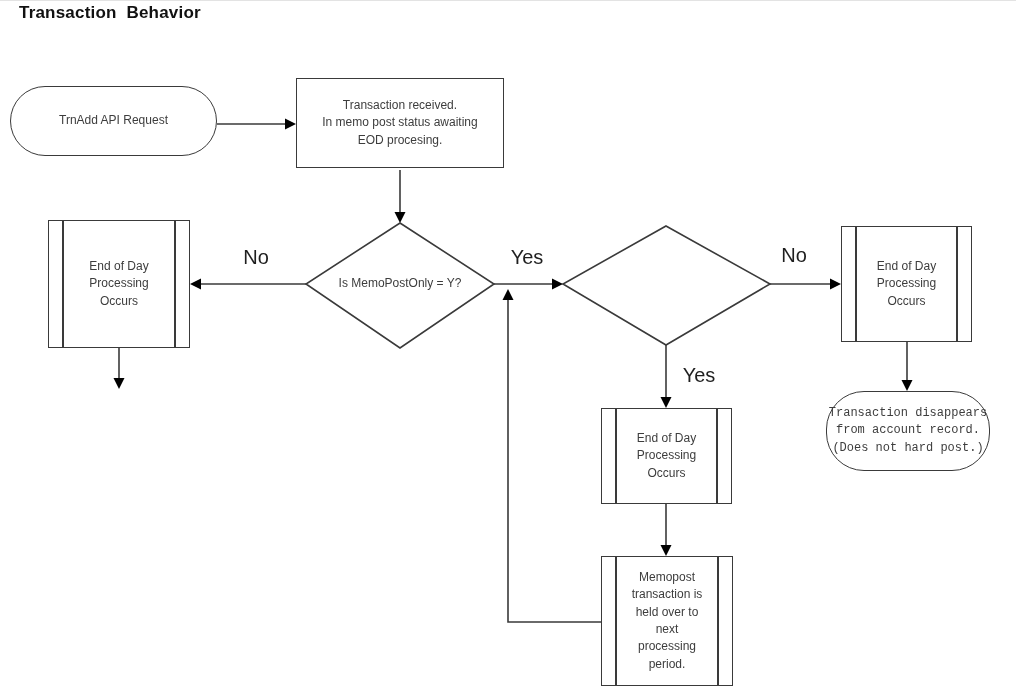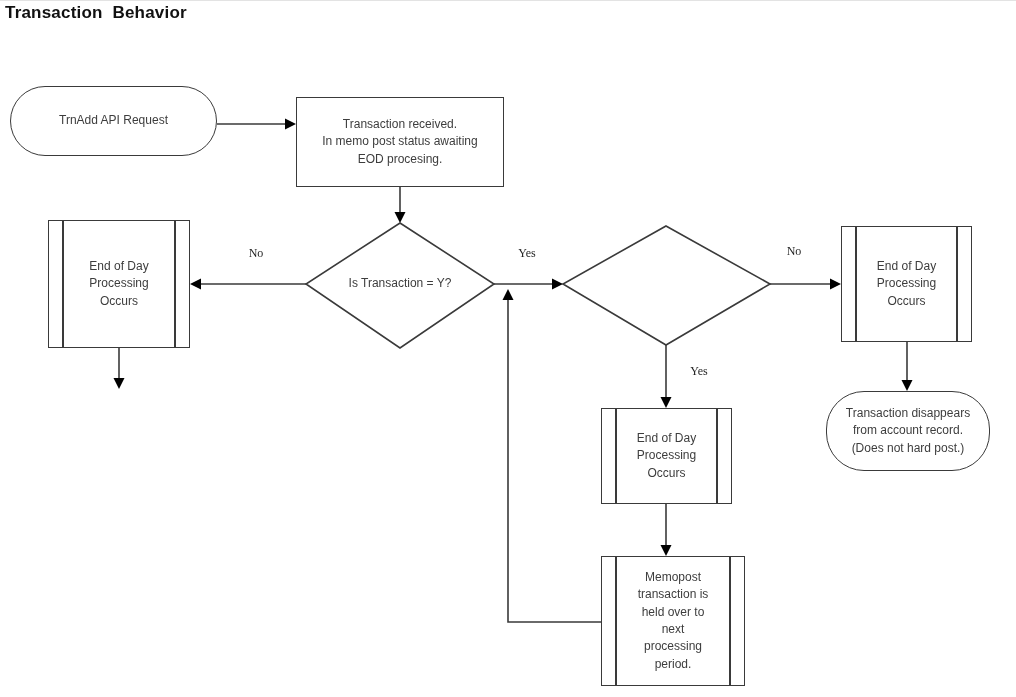--- a/index.html
+++ b/index.html
@@ -16,21 +16,21 @@
   .canvas {
     position: relative;
     width: 1016px;
     height: 697px;
     background: var(--bg);
     overflow: hidden;
     border-top: 1px solid #e3e3e3;
   }
   .page-title {
     position: absolute;
-    left: 5px;
+    left: 19px;
     top: 2px;
     font-size: 17px;
     font-weight: 700;
     color: var(--title);
     white-space: pre;
     letter-spacing: 0.2px;
   }
   svg.connector-layer {
     position: absolute;
     left: 0; top: 0;
@@ -72,25 +72,24 @@
   .sub-bar-left { left: 13px; }
   .sub-bar-right { right: 13px; }
   .diamond-label {
     position: absolute;
     display: flex;
     align-items: center;
     justify-content: center;
   }
   .edge-label {
     position: absolute;
-    font-size: 12px;
+    font-size: 20px;
     color: var(--label);
     text-align: center;
     width: 48px;
-    font-family: Liberation Serif, serif;
   }
 </style>
 </head>
 <body>
 
 <div class="canvas">
 
   <div class="page-title">Transaction  Behavior</div>
 
   <svg class="connector-layer" viewBox="0 0 1016 697" xmlns="http://www.w3.org/2000/svg">
@@ -127,63 +126,63 @@
     <polygon class="arrowhead" points="660.5,544 666,555 671.5,544"></polygon>
 
     <polyline class="connector" points="601,621 508,621 508,299"></polyline>
     <polygon class="arrowhead" points="502.5,299 508,288 513.5,299"></polygon>
   </svg>
 
   <div class="node terminator" style="left:10px; top:85px; width:207px; height:70px;">
     <div class="node-label">TrnAdd API Request</div>
   </div>
 
-  <div class="node" style="left:296px; top:96px; width:208px; height:90px;">
+  <div class="node" style="left:296px; top:77px; width:208px; height:90px;">
     <div class="node-label">Transaction received.
 In memo post status awaiting
 EOD procesing.</div>
   </div>
 
   <div class="diamond-label" style="left:318px; top:262px; width:164px; height:42px;">
-    <div class="diamond-label-text">Is Transaction = Y?</div>
+    <div class="diamond-label-text">Is MemoPostOnly = Y?</div>
   </div>
 
 
   <div class="node subprocess" style="left:48px; top:219px; width:142px; height:128px;">
     <div class="sub-bar sub-bar-left"></div>
     <div class="sub-bar sub-bar-right"></div>
     <div class="node-label">End of Day
 Processing
 Occurs</div>
   </div>
 
 
   <div class="node subprocess" style="left:841px; top:225px; width:131px; height:116px;">
     <div class="sub-bar sub-bar-left"></div>
     <div class="sub-bar sub-bar-right"></div>
     <div class="node-label">End of Day
 Processing
 Occurs</div>
   </div>
 
-  <div class="node terminator" style="left:826px; top:390px; width:164px; height:80px; border-radius:38px;">
+  <div class="node terminator" style="left:826px; top:390px; width:164px; height:80px; border-radius:38px;font-family:Liberation Mono, monospace;">
     <div class="node-label">Transaction disappears
 from account record.
 (Does not hard post.)</div>
   </div>
 
   <div class="node subprocess" style="left:601px; top:407px; width:131px; height:96px;">
     <div class="sub-bar sub-bar-left"></div>
     <div class="sub-bar sub-bar-right"></div>
     <div class="node-label">End of Day
 Processing
 Occurs</div>
   </div>
 
-  <div class="node subprocess" style="left:601px; top:555px; width:144px; height:130px;">
+  <div class="node subprocess" style="left:601px; top:555px; width:132px; height:130px;">
     <div class="sub-bar sub-bar-left"></div>
     <div class="sub-bar sub-bar-right"></div>
     <div class="node-label">Memopost
 transaction is
 held over to
 next
 processing
 period.</div>
   </div>
 

